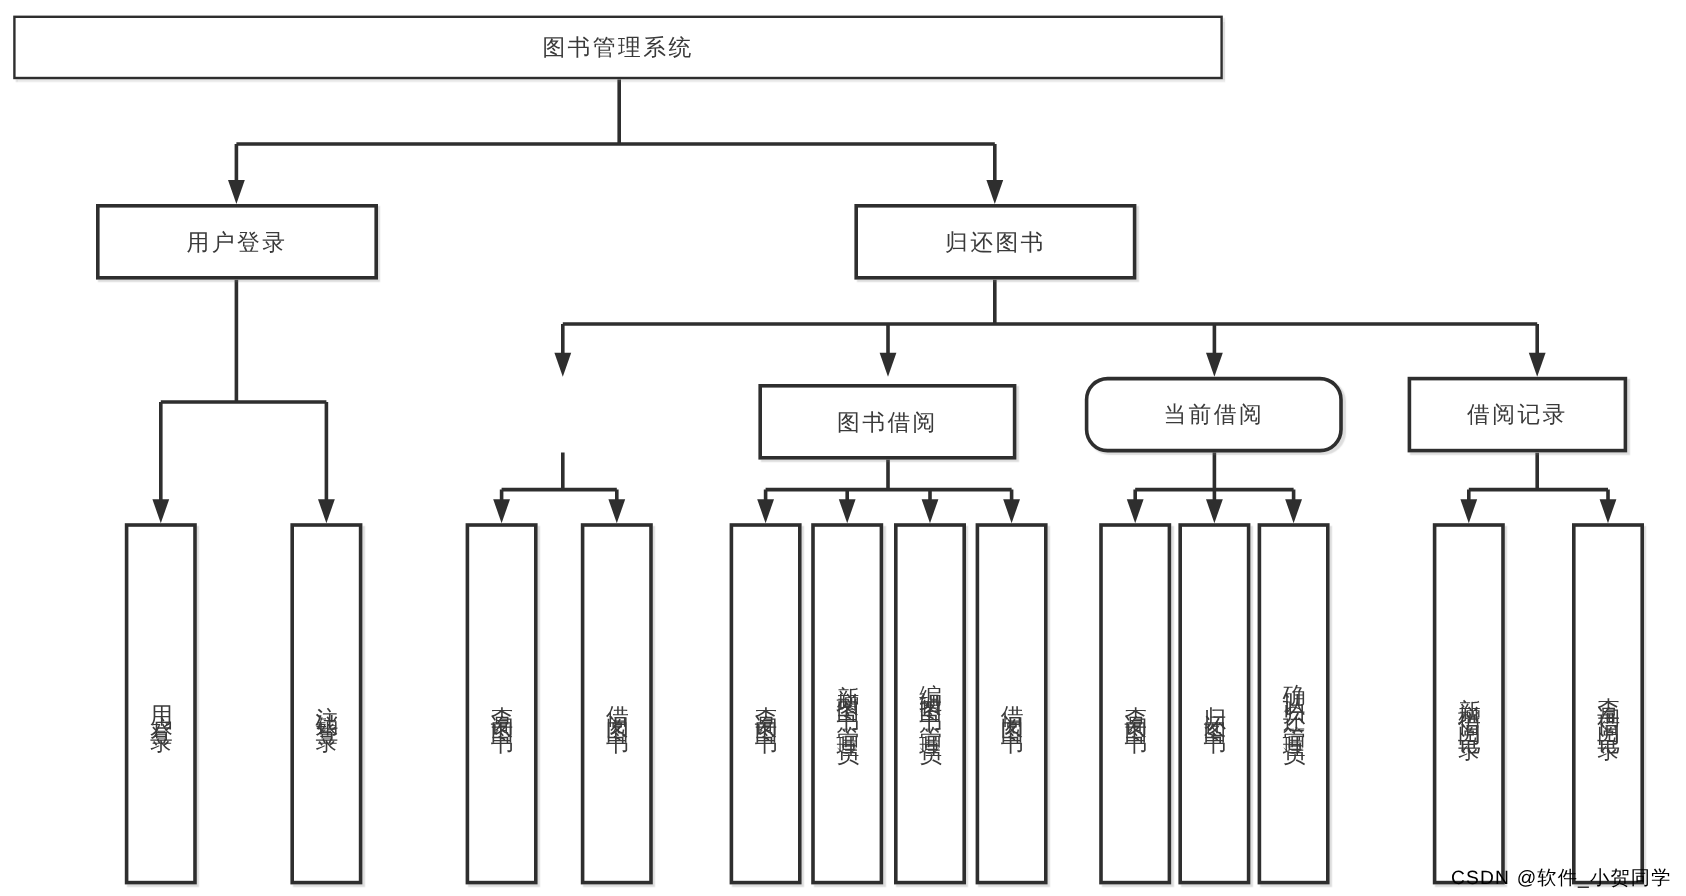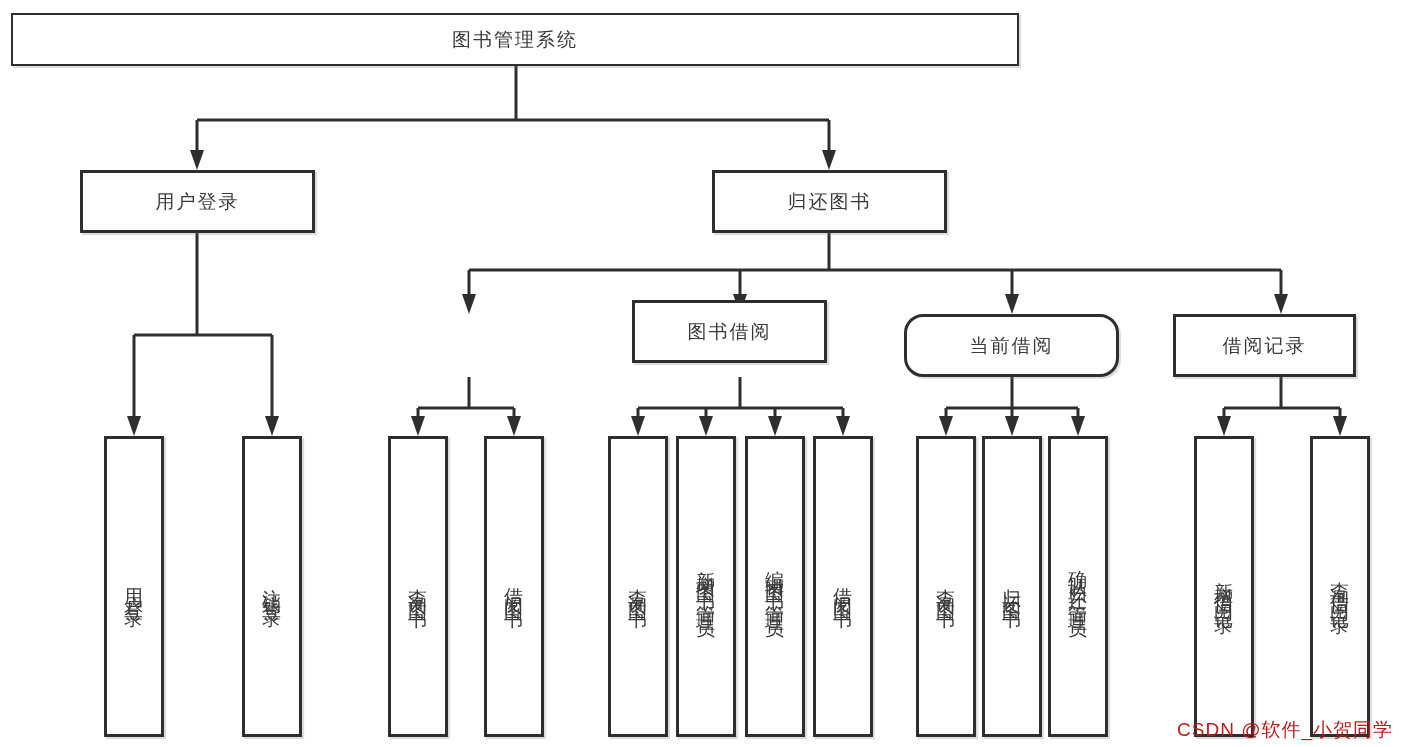--- a/index.html
+++ b/index.html
@@ -31,21 +31,21 @@
     box-shadow:2px 2px 1px rgba(120,120,120,0.25);
   }
   .leaf .vtext{
     writing-mode:vertical-rl;
     text-orientation:mixed;
     font-size:19px;letter-spacing:7px;line-height:1;
     color:#3a3a3a;white-space:nowrap;
   }
   .watermark{
     position:absolute;right:12px;bottom:4px;
-    font-size:19px;color:#b91c1c;letter-spacing:1px;
+    font-size:16px;color:#000000;letter-spacing:1px;
     pointer-events:none;
   }
 </style>
 </head>
 <body>
 
 <div id="canvas">
 
   <svg id="connectors" viewBox="0 0 1405 747" xmlns="http://www.w3.org/2000/svg">
     <g stroke="#2e2e2e" stroke-width="3" fill="none">
@@ -91,21 +91,21 @@
     <span>图书管理系统</span>
   </div>
 
   <div class="hbox" style="left:80px;top:170px;width:235px;height:63px;">
     <span>用户登录</span>
   </div>
   <div class="hbox" style="left:712px;top:170px;width:235px;height:63px;">
     <span>归还图书</span>
   </div>
 
-  <div class="hbox" style="left:632px;top:300px;width:195px;height:63px;">
+  <div class="hbox" style="left:632px;top:320px;width:215px;height:63px;">
     <span>图书借阅</span>
   </div>
   <div class="hbox" style="left:904px;top:314px;width:215px;height:63px;border-radius:19px;">
     <span>当前借阅</span>
   </div>
   <div class="hbox" style="left:1173px;top:314px;width:183px;height:63px;">
     <span>借阅记录</span>
   </div>
 
   <div class="leaf" style="left:104px;">

